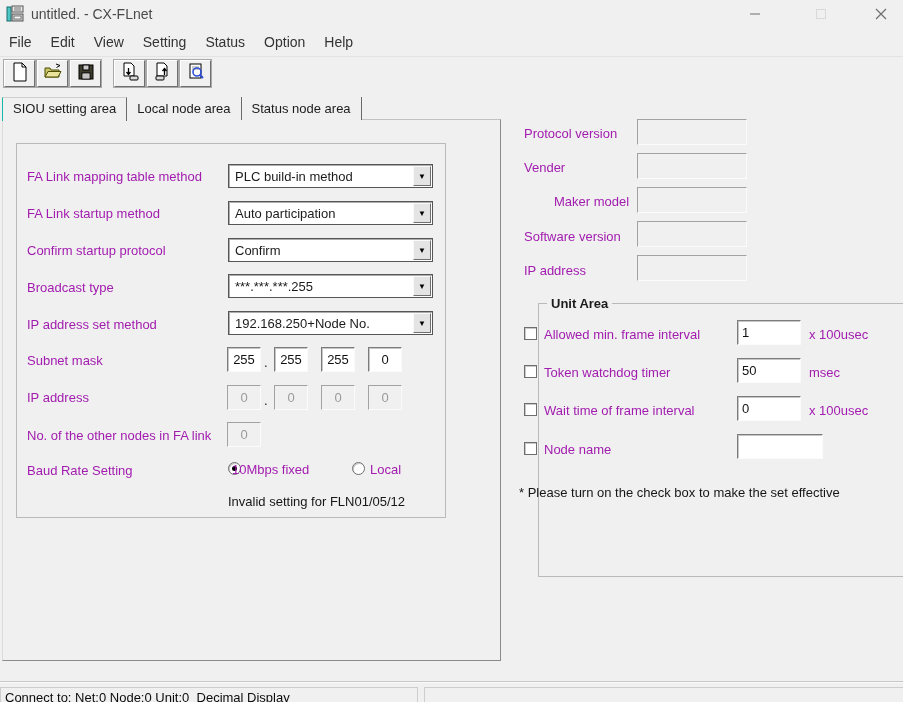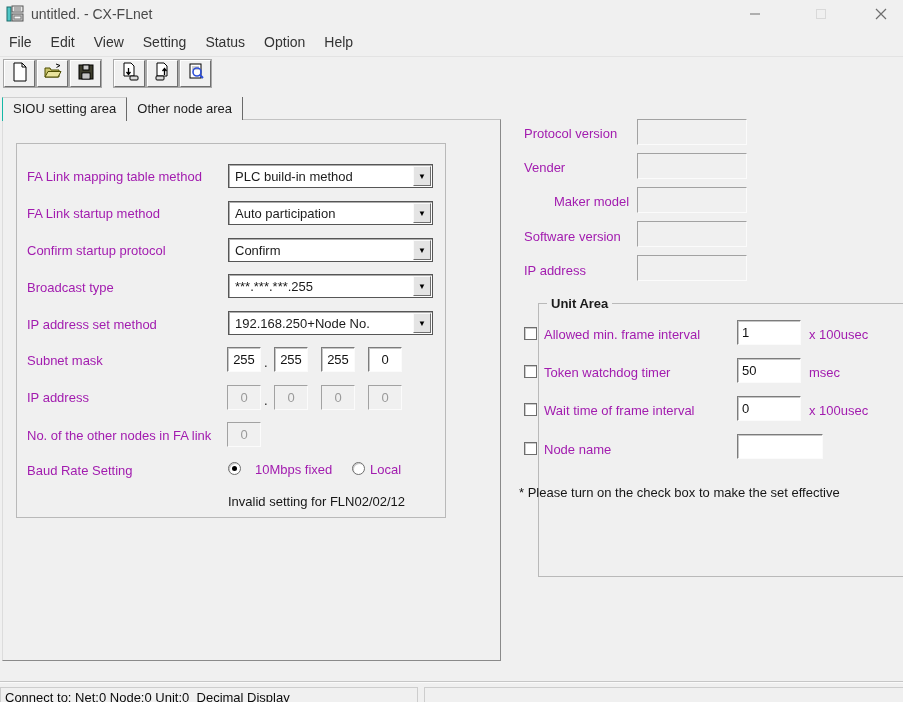--- a/index.html
+++ b/index.html
@@ -173,21 +173,22 @@
           <line x1="6" y1="7" x2="13" y2="7" stroke="#9a9a9a"></line>
           <circle cx="11" cy="10" r="4" fill="none" stroke="#2d4ed8" stroke-width="1.6"></circle>
           <line x1="13.8" y1="12.8" x2="17" y2="16" stroke="#2d4ed8" stroke-width="2"></line>
         </svg>
       </span>
     </div>
   </div>
 
   <div class="tabstrip">
     <div class="tab active">SIOU setting area</div>
-    <div class="tab">Other node area</div>
+    <div class="tab">Local node area</div>
+    <div class="tab">Status node area</div>
   </div>
   <div class="tabpanel"></div>
 
   <div class="groupbox" style="left:16px; top:143px; width:430px; height:375px;"></div>
 
   <span class="flabel" style="left:27px; top:169px;">FA Link mapping table method</span>
   <div class="combo" style="left:228px; top:164px;">
     <span class="val">PLC build-in method</span>
     <span class="dd">▼</span>
   </div>
@@ -228,25 +229,25 @@
   <span class="dot" style="left:264px; top:393px;">.</span>
   <input class="tfield center dis" disabled="" style="left: 274px; top: 385px; width: 34px; height: 25px;" value="0">
   <input class="tfield center dis" disabled="" style="left: 321px; top: 385px; width: 34px; height: 25px;" value="0">
   <input class="tfield center dis" disabled="" style="left: 368px; top: 385px; width: 34px; height: 25px;" value="0">
 
   <span class="flabel" style="left:27px; top:428px;">No. of the other nodes in FA link</span>
   <input class="tfield center dis" disabled="" style="left: 227px; top: 422px; width: 34px; height: 25px;" value="0">
 
   <span class="flabel" style="left:27px; top:463px;">Baud Rate Setting</span>
   <span class="radio checked" style="left:228px; top:462px;"></span>
-  <span class="flabel" style="left:255px; top:462px;">10Mbps fixed</span>
+  <span class="flabel" style="left:232px; top:462px;">10Mbps fixed</span>
   <span class="radio" style="left:352px; top:462px;"></span>
   <span class="flabel" style="left:370px; top:462px;">Local</span>
 
-  <span class="note" style="left:228px; top:494px;">Invalid setting for FLN02/02/12</span>
+  <span class="note" style="left:228px; top:494px;">Invalid setting for FLN01/05/12</span>
 
   <span class="flabel" style="left:524px; top:126px;">Protocol version</span>
   <input class="tfield left dis" disabled="" style="left: 637px; top: 119px; width: 110px; height: 26px;" value="">
 
   <span class="flabel" style="left:524px; top:160px;">Vender</span>
   <input class="tfield left dis" disabled="" style="left: 637px; top: 153px; width: 110px; height: 26px;" value="">
 
   <span class="flabel" style="left:554px; top:194px;">Maker model</span>
   <input class="tfield left dis" disabled="" style="left: 637px; top: 187px; width: 110px; height: 26px;" value="">
 

